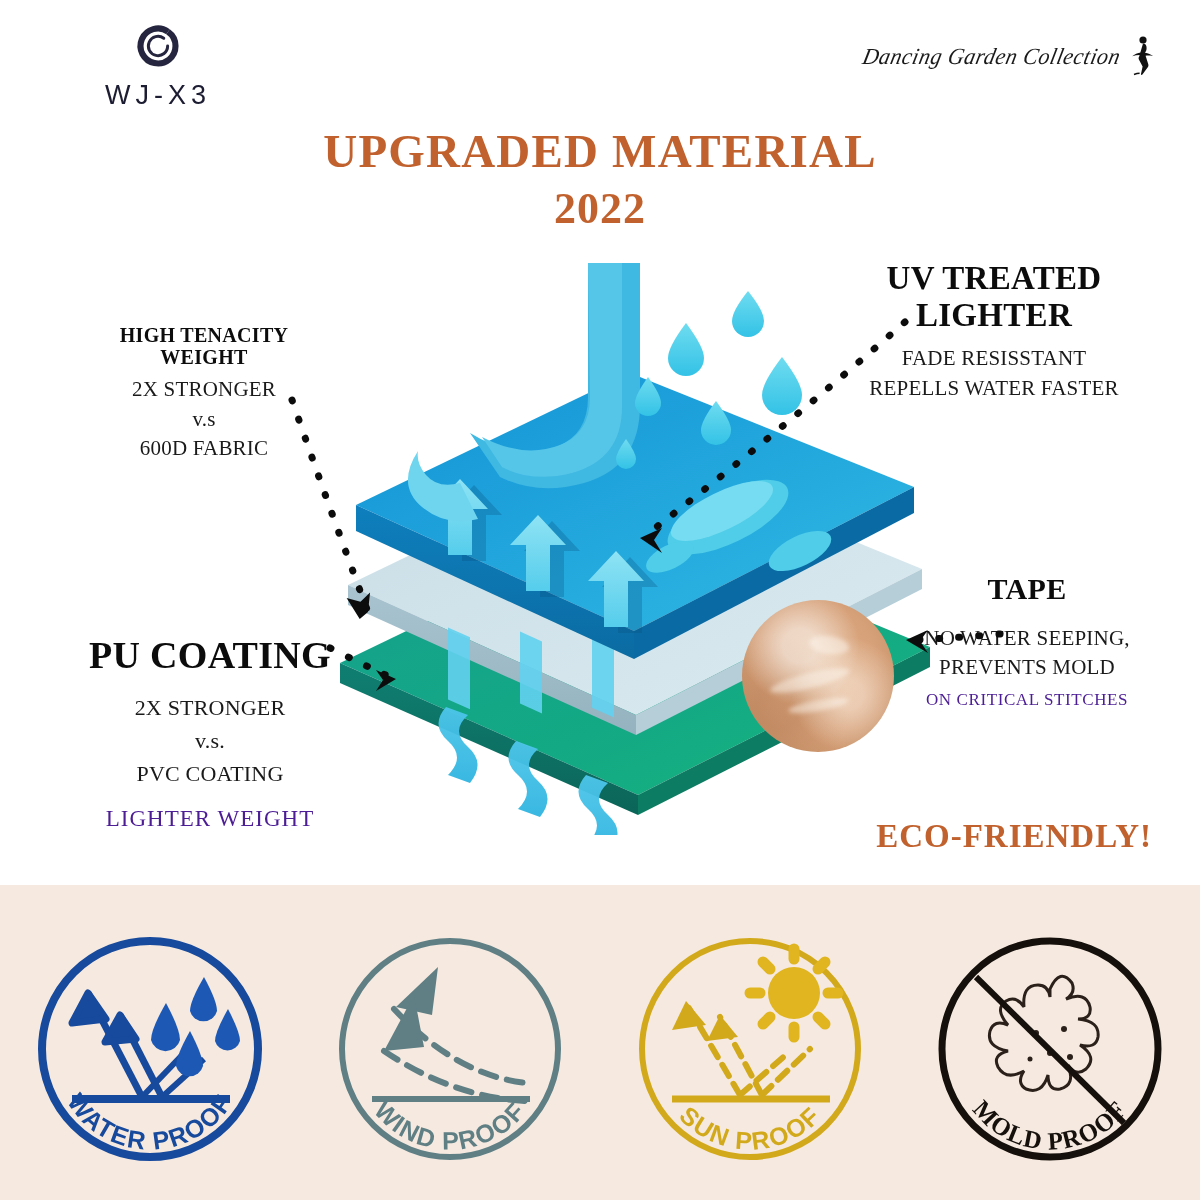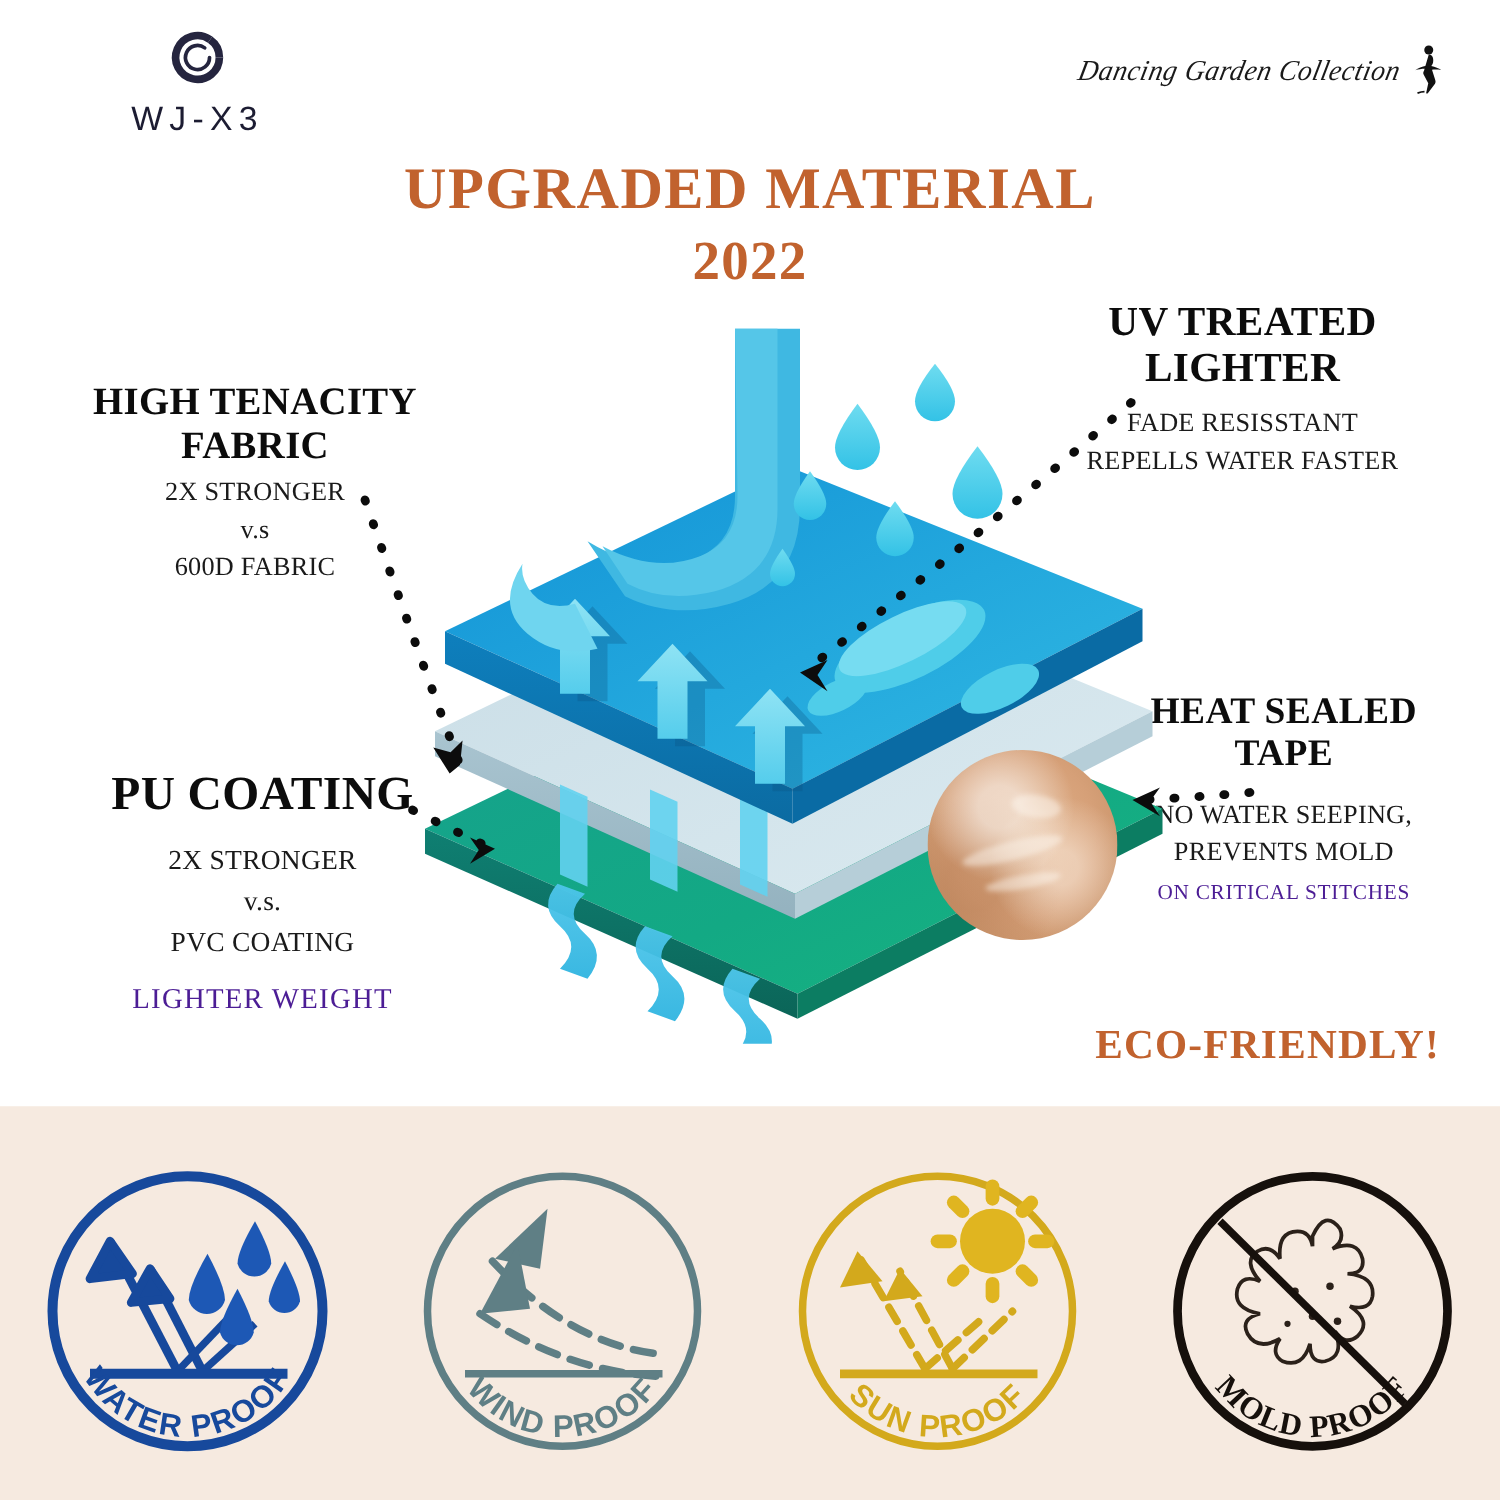--- a/index.html
+++ b/index.html
@@ -40,24 +40,24 @@
   .title-line1 {
     font-size: 47px; font-weight: bold; color: #c1622e;
     letter-spacing: 1.2px; line-height: 1.08;
   }
   .title-line2 {
     font-size: 44px; font-weight: bold; color: #c1622e;
     letter-spacing: 1px; margin-top: 6px;
   }
 
   
-  .callout { position: absolute; }
+  .callout { position: absolute; margin-top: 20px; }
   .callout .head {
     font-weight: bold; color: #0c0c0c; line-height: 1.12;
-    font-size: 31px; letter-spacing: 0.3px;
+    font-size: 20px; letter-spacing: 0.3px;
   }
   .callout .sub {
     color: #1a1a1a; font-size: 21px; line-height: 1.42; margin-top: 6px;
     letter-spacing: 0.2px;
   }
   .callout .accent {
     color: #4c1d95; font-size: 18px; letter-spacing: 0.6px; margin-top: 6px;
   }
 
   #callout-high-tenacity { left: 24px; top: 304px; width: 360px; text-align:center; }
@@ -132,21 +132,21 @@
   </div>
 
   <div class="title-wrap">
     <div class="title-line1">UPGRADED MATERIAL</div>
     <div class="title-line2">2022</div>
   </div>
 
   <div class="callout" id="callout-high-tenacity">
     <div class="head">
       <div>HIGH TENACITY</div>
-      <div>FABRIC</div>
+      <div>WEIGHT</div>
     </div>
     <div class="sub">
       <div>2X STRONGER</div>
       <div>v.s</div>
       <div>600D FABRIC</div>
     </div>
   </div>
 
   <div class="callout" id="callout-pu-coating">
     <div class="head">PU COATING</div>
@@ -164,21 +164,20 @@
       <div>LIGHTER</div>
     </div>
     <div class="sub">
       <div>FADE RESISSTANT</div>
       <div>REPELLS WATER FASTER</div>
     </div>
   </div>
 
   <div class="callout" id="callout-heat-sealed">
     <div class="head">
-      <div>HEAT SEALED</div>
       <div>TAPE</div>
     </div>
     <div class="sub">
       <div>NO WATER SEEPING,</div>
       <div>PREVENTS MOLD</div>
     </div>
     <div class="accent">ON CRITICAL STITCHES</div>
   </div>
 
   <div id="eco-friendly">ECO-FRIENDLY!</div>

